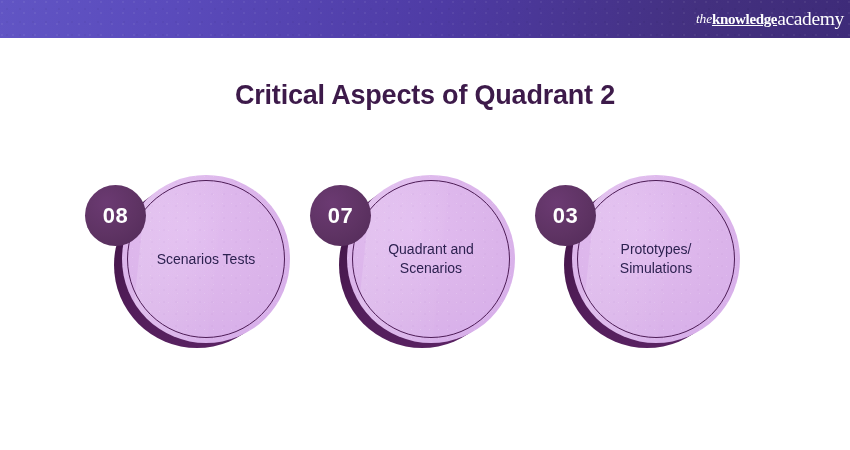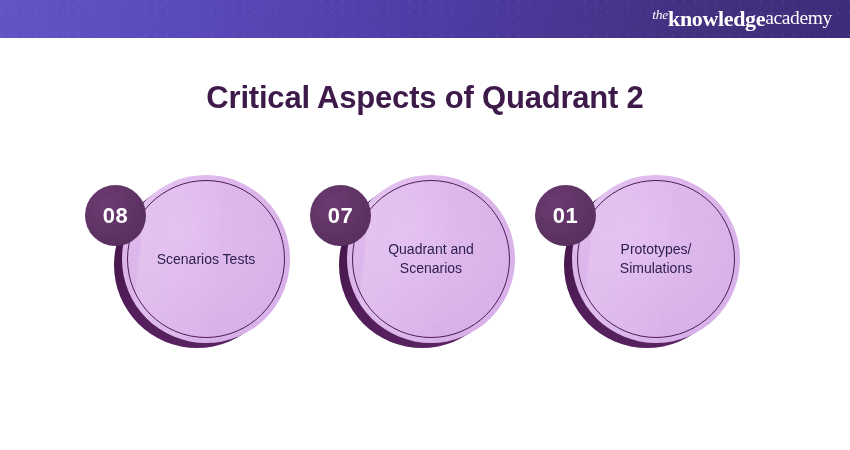--- a/index.html
+++ b/index.html
@@ -32,53 +32,54 @@
     inset: 0;
     opacity: .20;
     background-image:
       radial-gradient(circle at 2px 2px, rgba(255,255,255,.30) 0.7px, transparent 0.9px),
       radial-gradient(circle at 7px 9px, rgba(0,0,0,.18) 0.7px, transparent 0.9px);
     background-size: 11px 11px, 13px 13px;
     pointer-events: none;
   }
   .logo {
     position: relative;
-    margin-right: 18px;
+    margin-right: 6px;
     color: #ffffff;
     font-family: "Liberation Serif", "DejaVu Serif", serif;
     white-space: nowrap;
     line-height: 1;
     display: flex;
-    align-items: flex-start;
+    align-items: center;
   }
   .logo-the {
     font-style: italic;
     font-size: 13.5px;
     font-weight: 400;
     letter-spacing: -0.2px;
   }
   .logo-knowledge {
-    font-size: 22px;
+    font-size: 15px;
     font-weight: 700;
     letter-spacing: -0.35px;
+    text-decoration: underline;
   }
   .logo-academy {
     font-size: 19.5px;
     font-weight: 400;
     letter-spacing: -0.35px;
   }
 
   
   .title {
     position: absolute;
     top: 80px;
     left: 0;
     width: 850px;
     text-align: center;
-    font-size: 31px;
+    font-size: 27px;
     font-weight: 700;
     color: #3d1a4a;
     letter-spacing: -0.2px;
   }
 
   
   .row {
     position: absolute;
     top: 168px;
     left: 0;
@@ -230,16 +231,16 @@
 
   <div class="group g3">
     <div class="crescent"></div>
     <div class="disc">
       <div class="disc-sheen"></div>
       <div class="disc-noise"></div>
     </div>
     <div class="ring"></div>
     <div class="disc-label">Prototypes/
 Simulations</div>
-    <div class="badge">01</div>
+    <div class="badge">03</div>
   </div>
 
 </div>
 
 </body></html>

